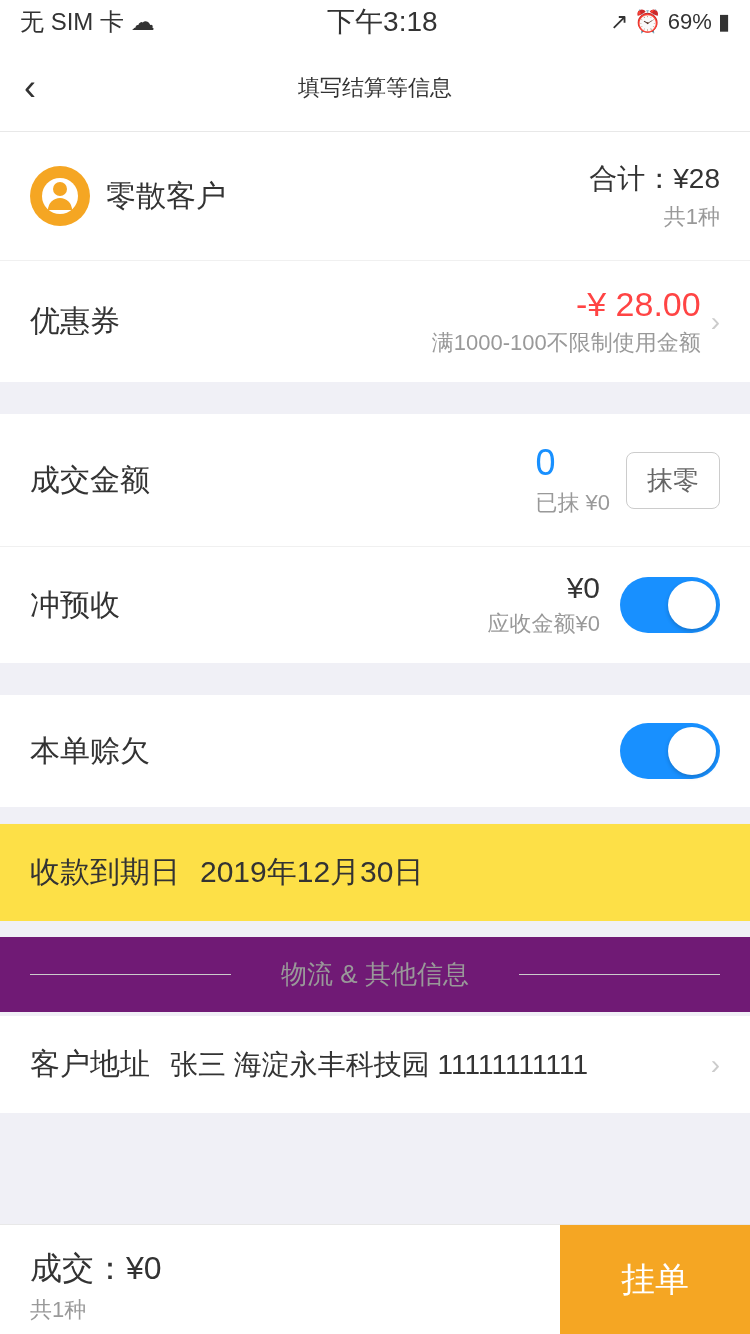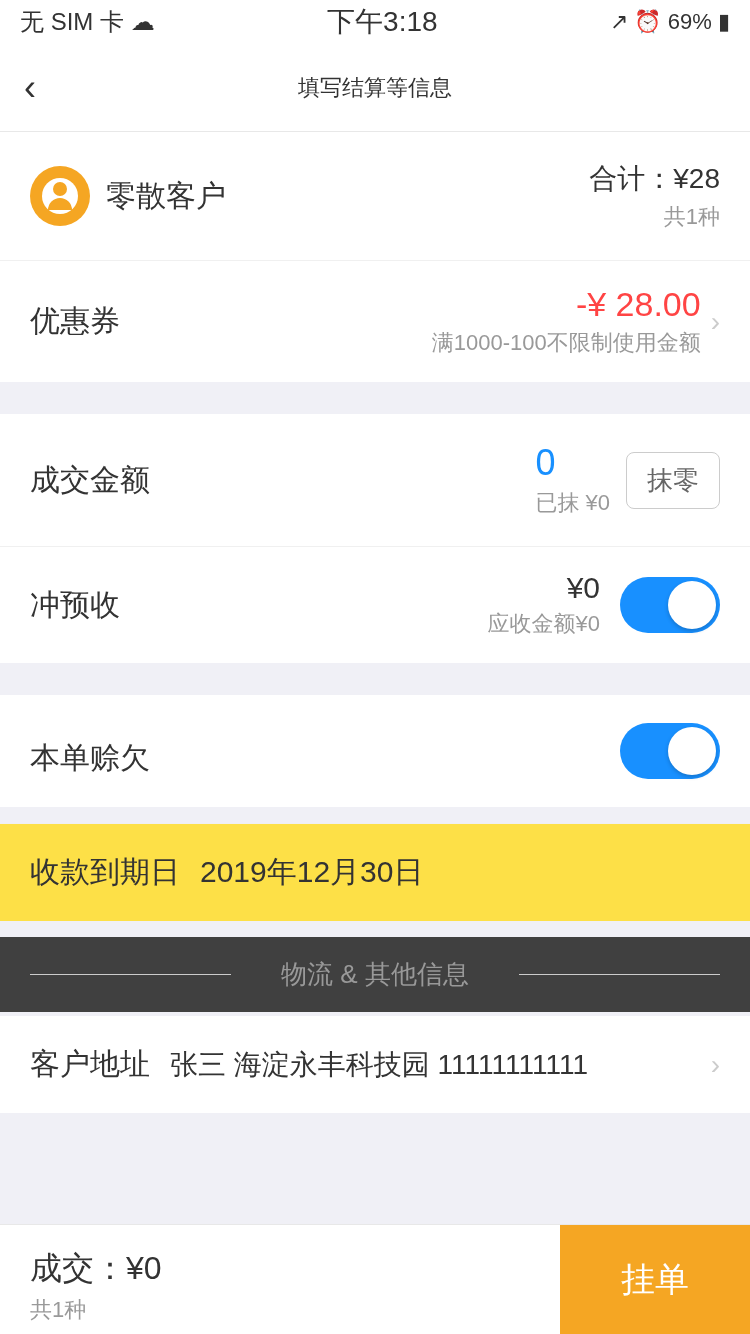--- a/index.html
+++ b/index.html
@@ -195,21 +195,21 @@
       border-radius: 50%;
       background: #fff;
       box-shadow: 0 2px 4px rgba(0,0,0,0.2);
     }
 
     
     .debt-row {
       background: #fff;
       padding: 28px 30px;
       display: flex;
-      align-items: flex-end;
+      align-items: center;
       justify-content: space-between;
       margin-bottom: 16px;
     }
     .debt-label { font-size: 30px; color: #333; }
 
     
     .duedate-row {
       background: #fff;
       padding: 28px 30px;
       display: flex;
@@ -376,21 +376,21 @@
     </div>
   </div>
 
   <div class="duedate-row" style="background:#fde047; border-top:1px solid #f0f0f0;">
     <span class="duedate-label">收款到期日</span>
     <span class="duedate-value">2019年12月30日</span>
   </div>
 
   <div class="section-divider"></div>
 
-  <div style="background:#404040; padding: 20px 0;">
+  <div style="background:#701a75; padding: 20px 0;">
     <div class="logistics-divider">物流 &amp; 其他信息</div>
   </div>
 
   <div style="background:#fff; margin-top:4px;">
     <div class="address-row">
       <span class="address-label">客户地址</span>
       <span class="address-value">张三 海淀永丰科技园 11111111111</span>
       <span class="address-chevron">›</span>
     </div>
   </div>

